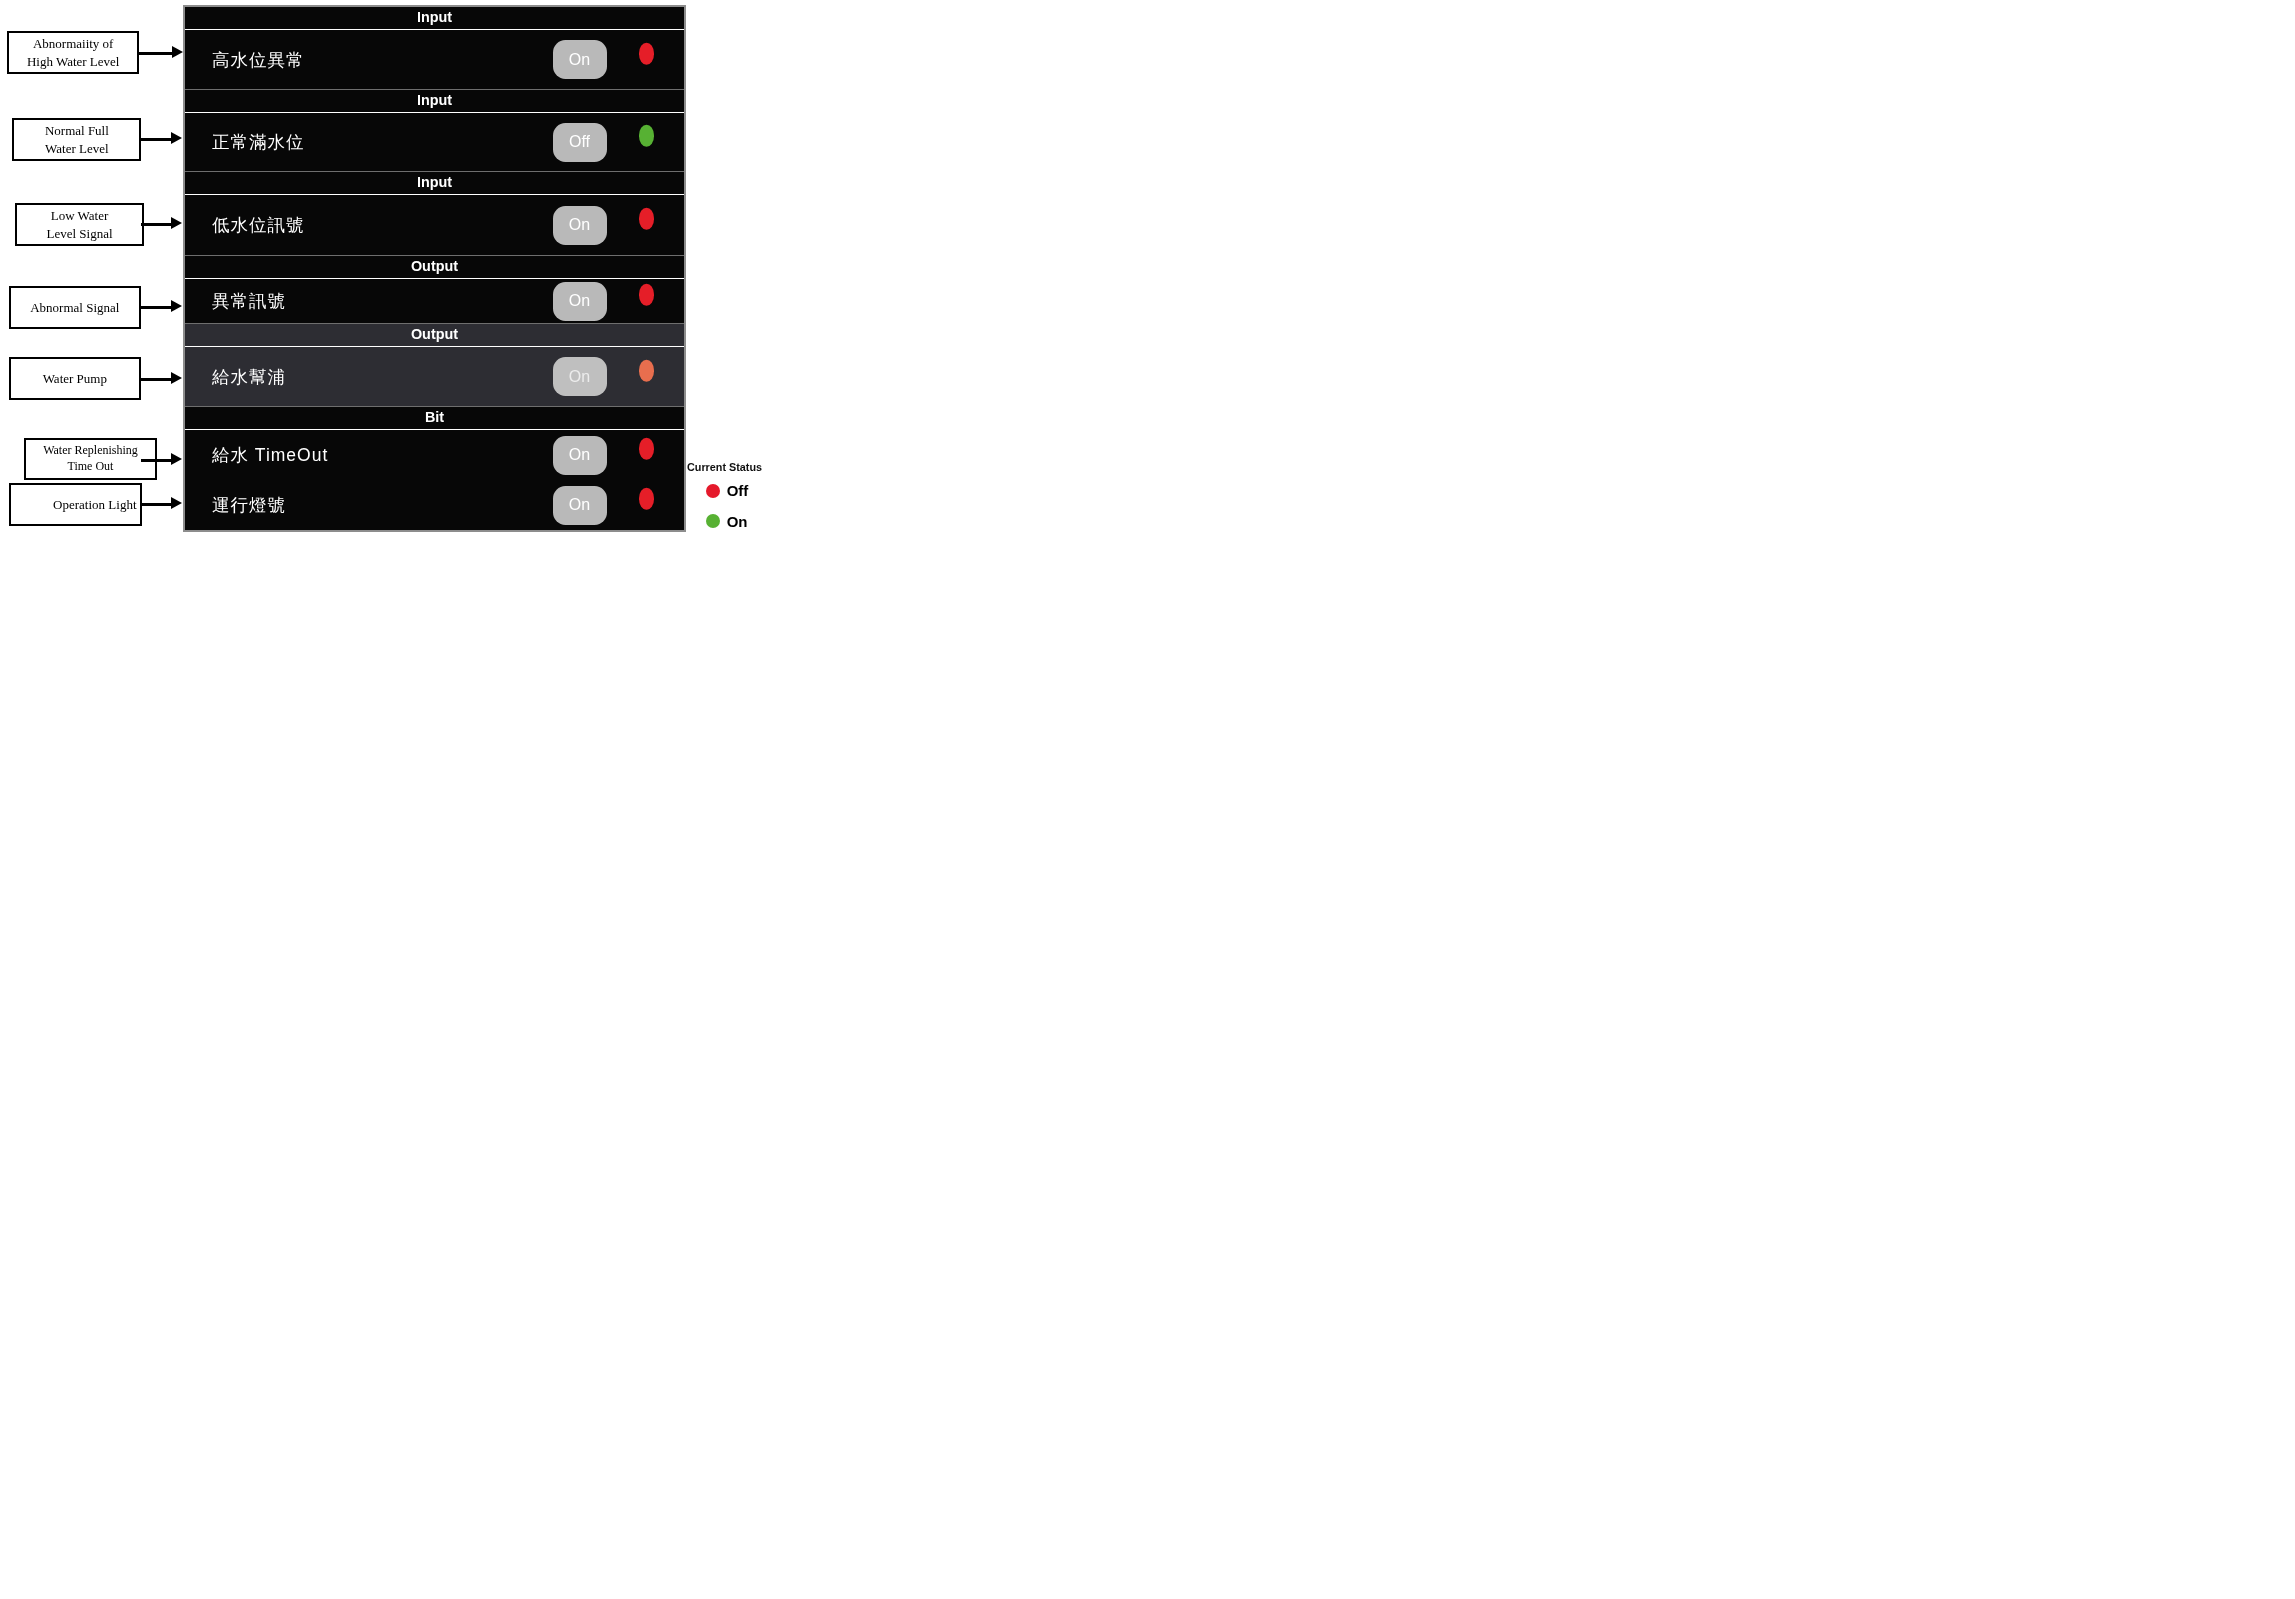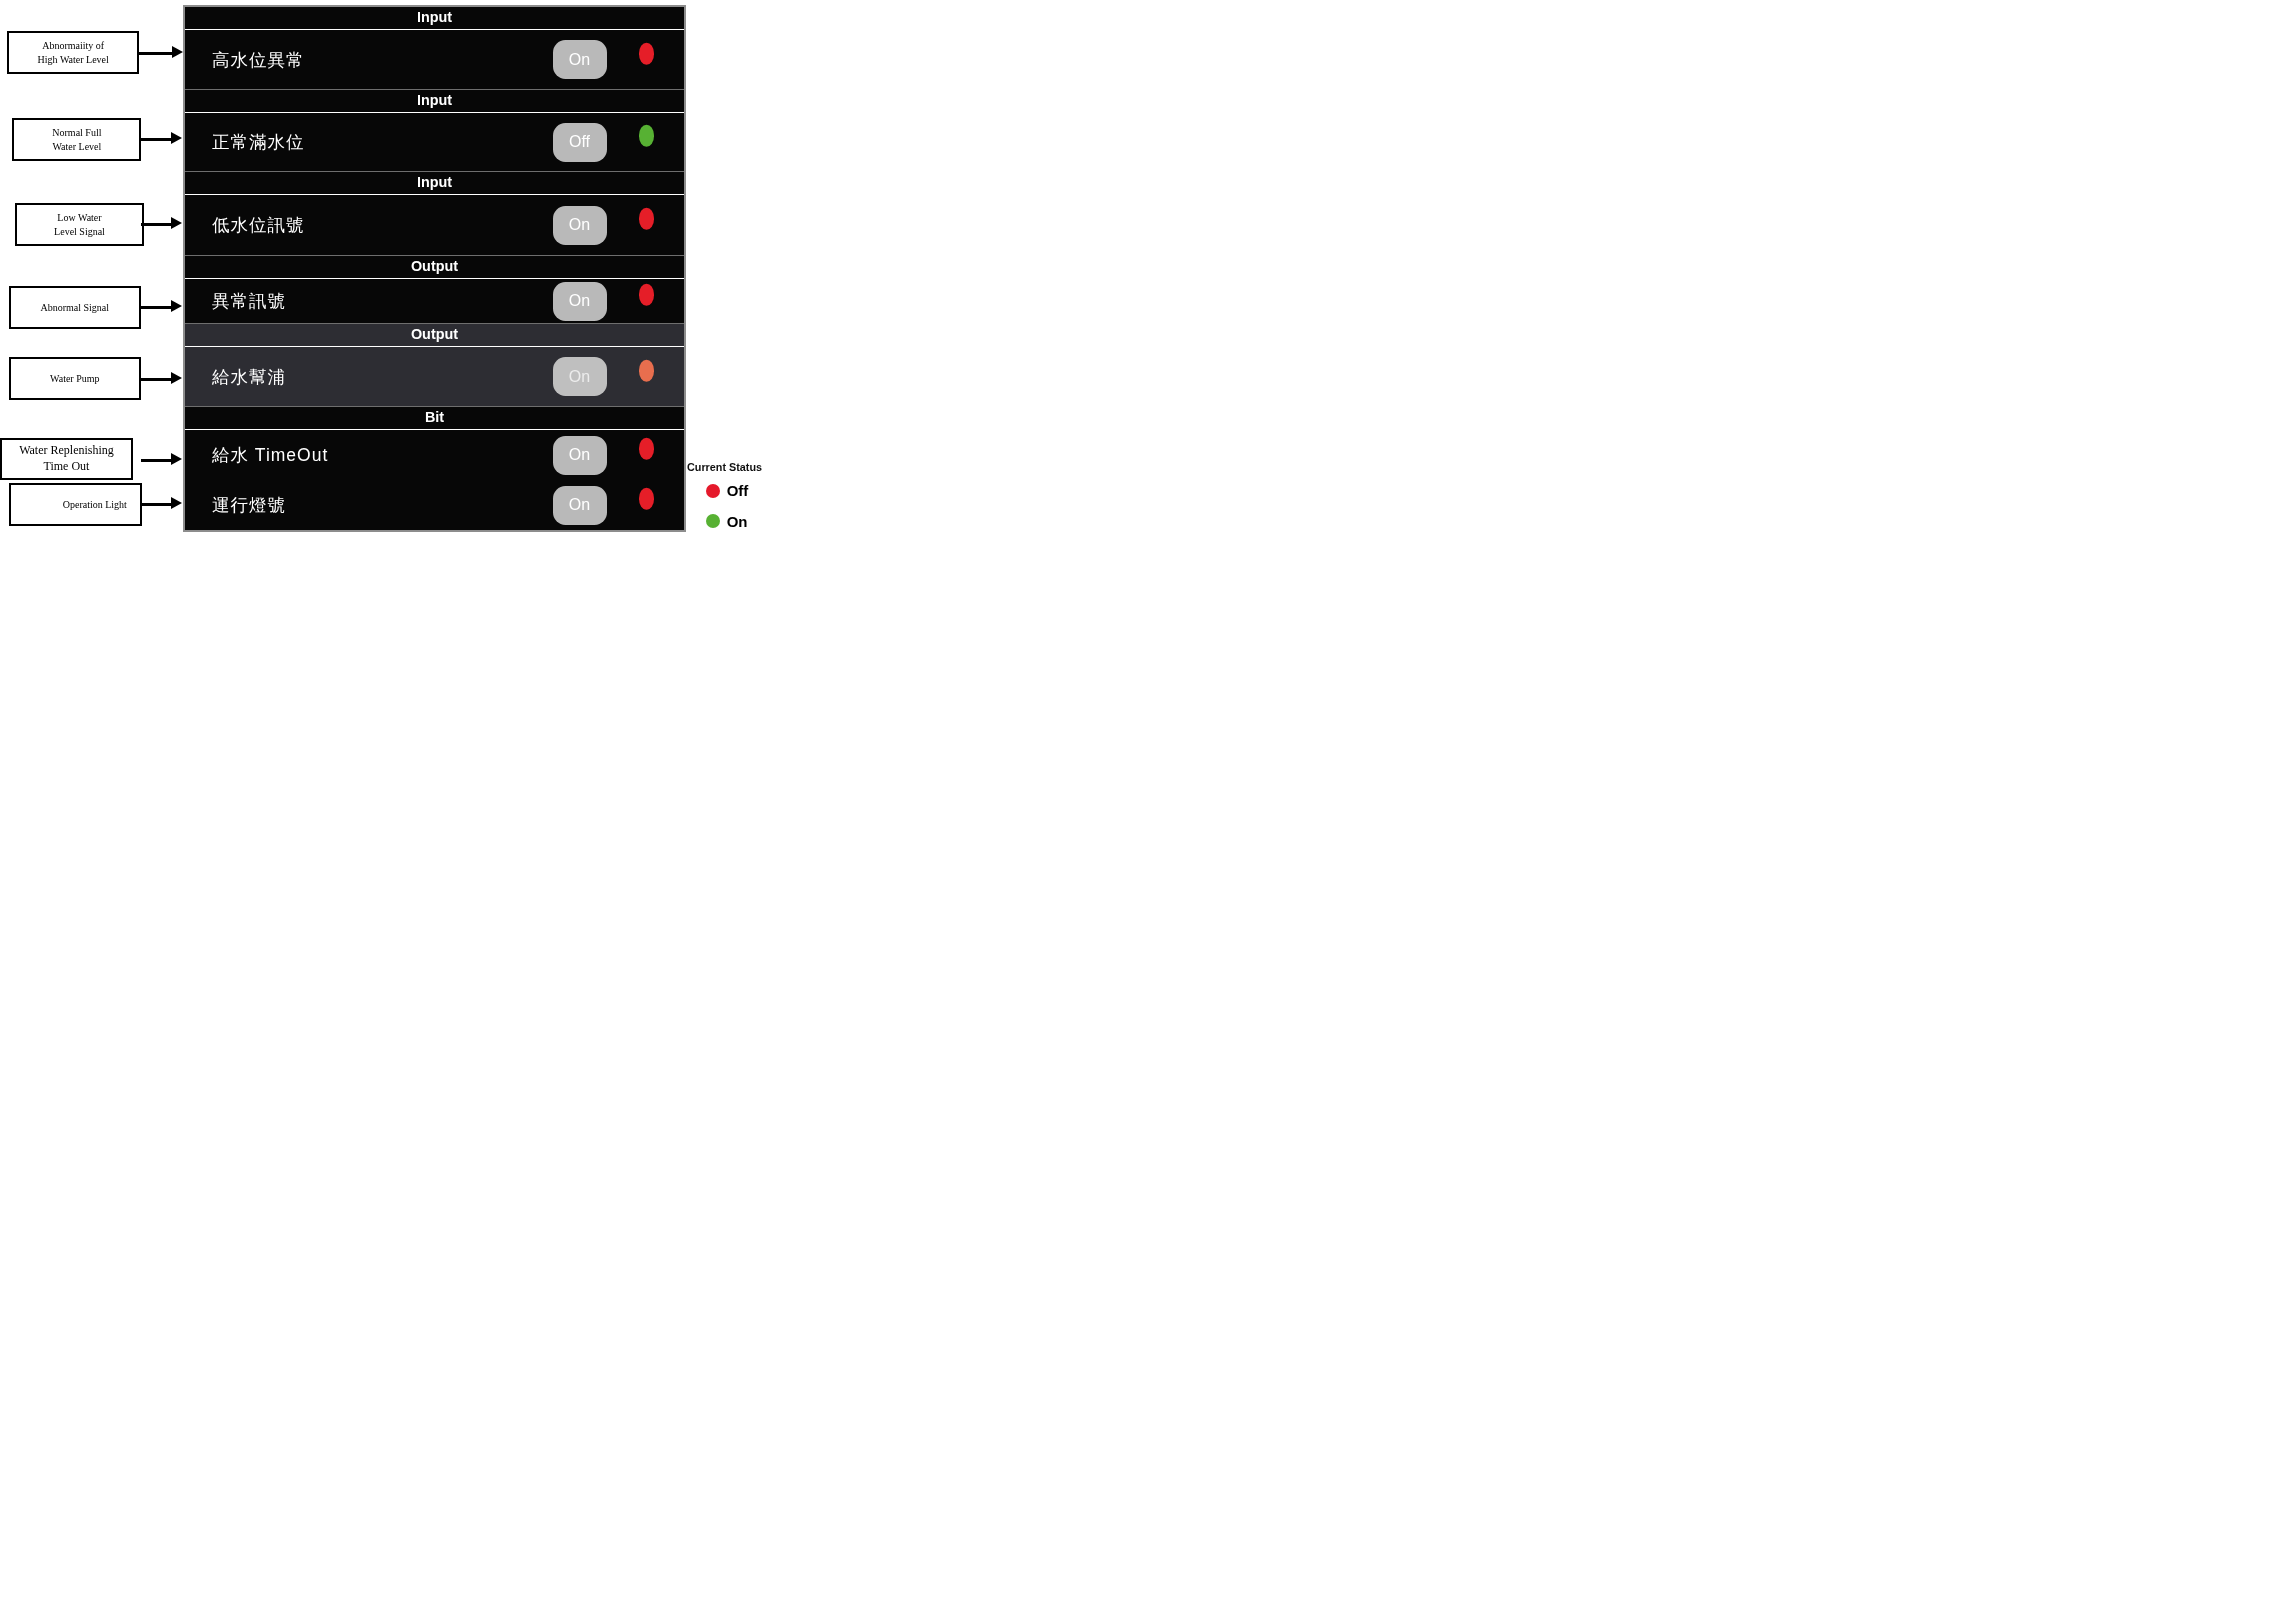--- a/index.html
+++ b/index.html
@@ -38,29 +38,29 @@
   .dot{
     flex:0 0 auto;width:15.5px;height:21.7px;border-radius:50%;
     margin-left:32px;transform:translateY(-6.2px);
   }
   .sec-h6 .row{flex:1;}
 
   
   .ann-box{
     position:absolute;box-sizing:border-box;background:#ffffff;
     border:2.1px solid #000000;display:flex;align-items:center;justify-content:center;
-    text-align:center;font-family:"Liberation Serif",serif;font-size:10px;
+    text-align:center;font-family:"Liberation Serif",serif;font-size:13px;
     color:#000000;line-height:1.32;white-space:pre-line;
   }
   .b1{left:7.2px;top:31px;width:132px;height:43px;}
   .b2{left:12.4px;top:118px;width:129px;height:43px;}
   .b3{left:15px;top:203px;width:129px;height:43px;}
   .b4{left:8.8px;top:286px;width:132px;height:43px;}
   .b5{left:8.8px;top:357px;width:132px;height:43px;}
-  .b6{left:0;top:438px;width:133px;height:42px;font-size:12px;}
+  .b6{left:24px;top:438px;width:133px;height:42px;font-size:12px;}
   .b7{left:8.8px;top:483px;width:133px;height:43px;padding-left:39px;}
 
   
   .arrow{position:absolute;height:2.6px;background:#000000;}
   .arrow::after{
     content:"";position:absolute;left:100%;top:-5.7px;
     border-left:11.3px solid #000000;border-top:6.7px solid transparent;border-bottom:6.7px solid transparent;
   }
   .a1{left:139px;top:52px;width:33px;}
   .a2{left:141px;top:138px;width:30px;}

